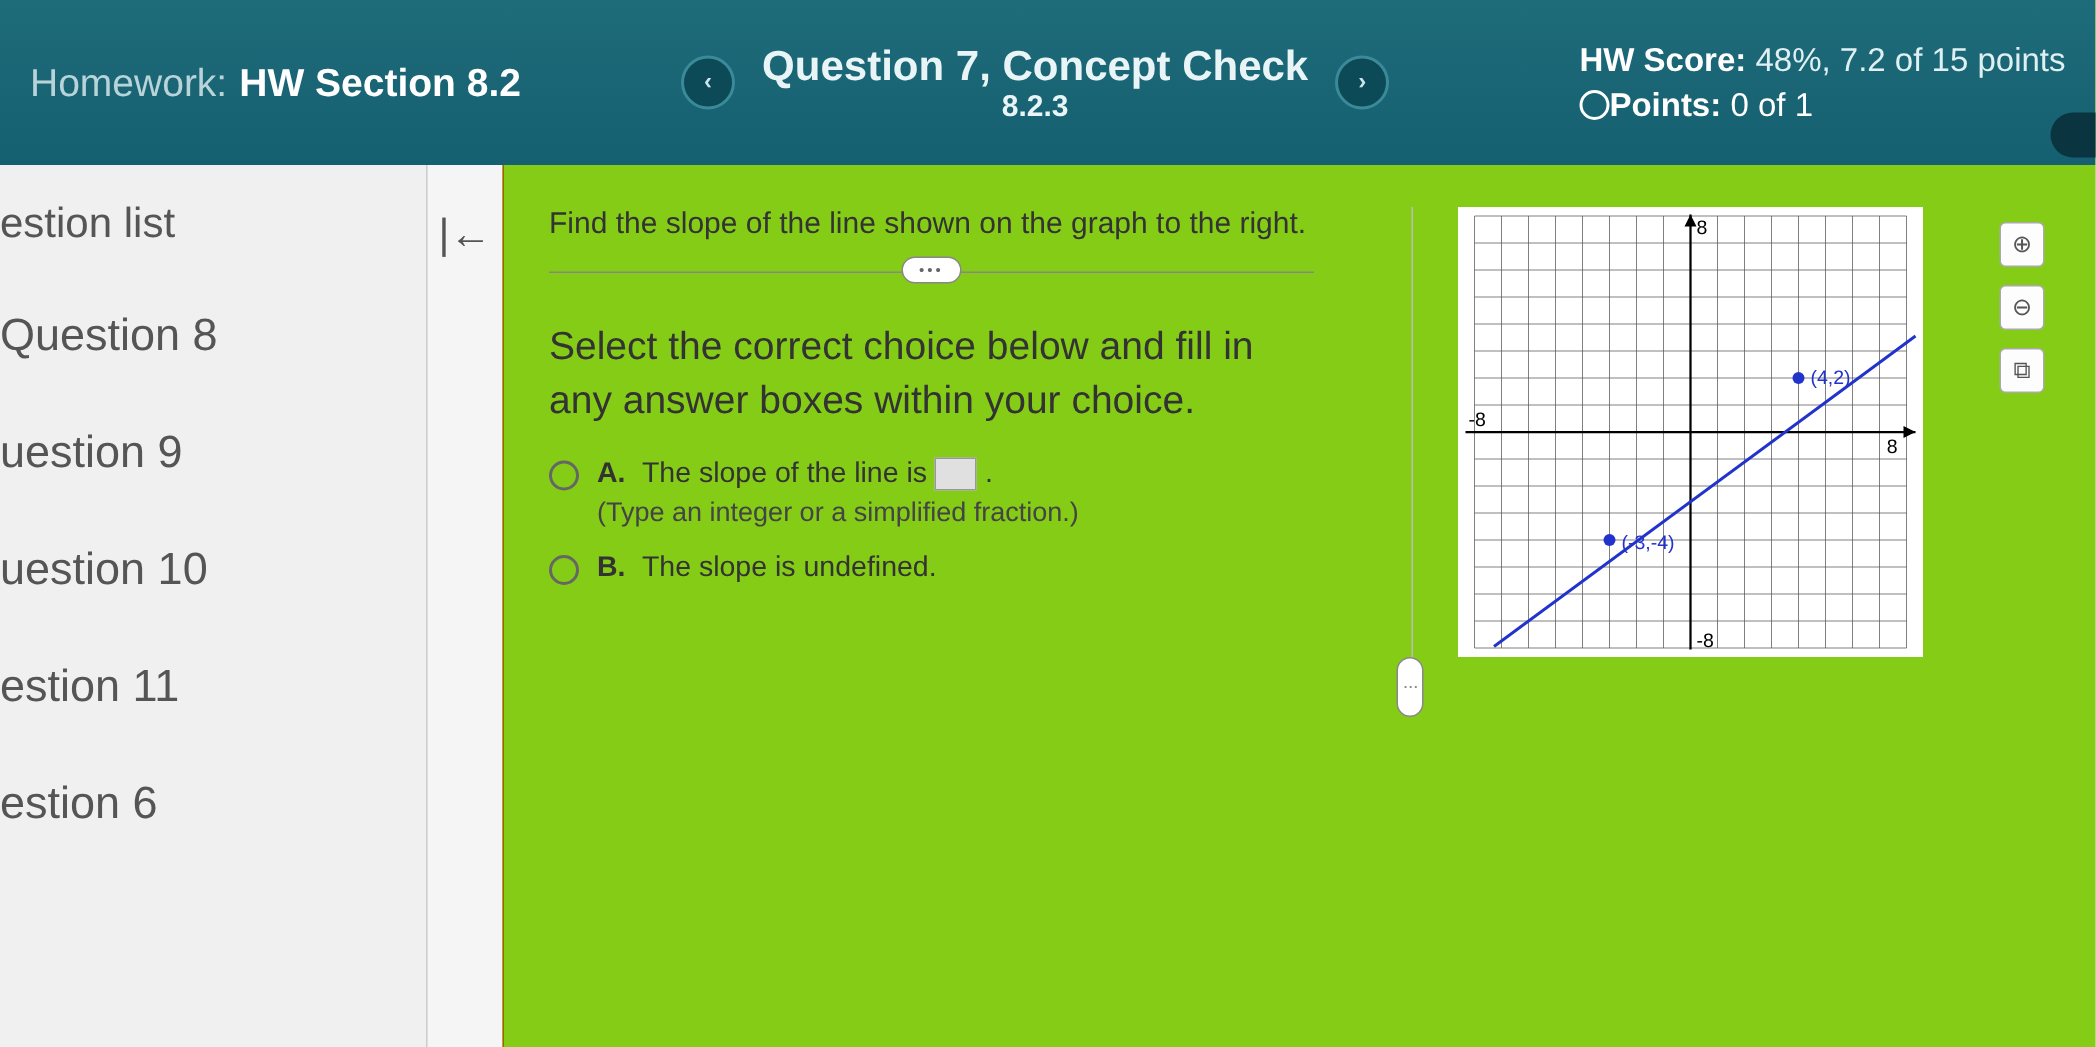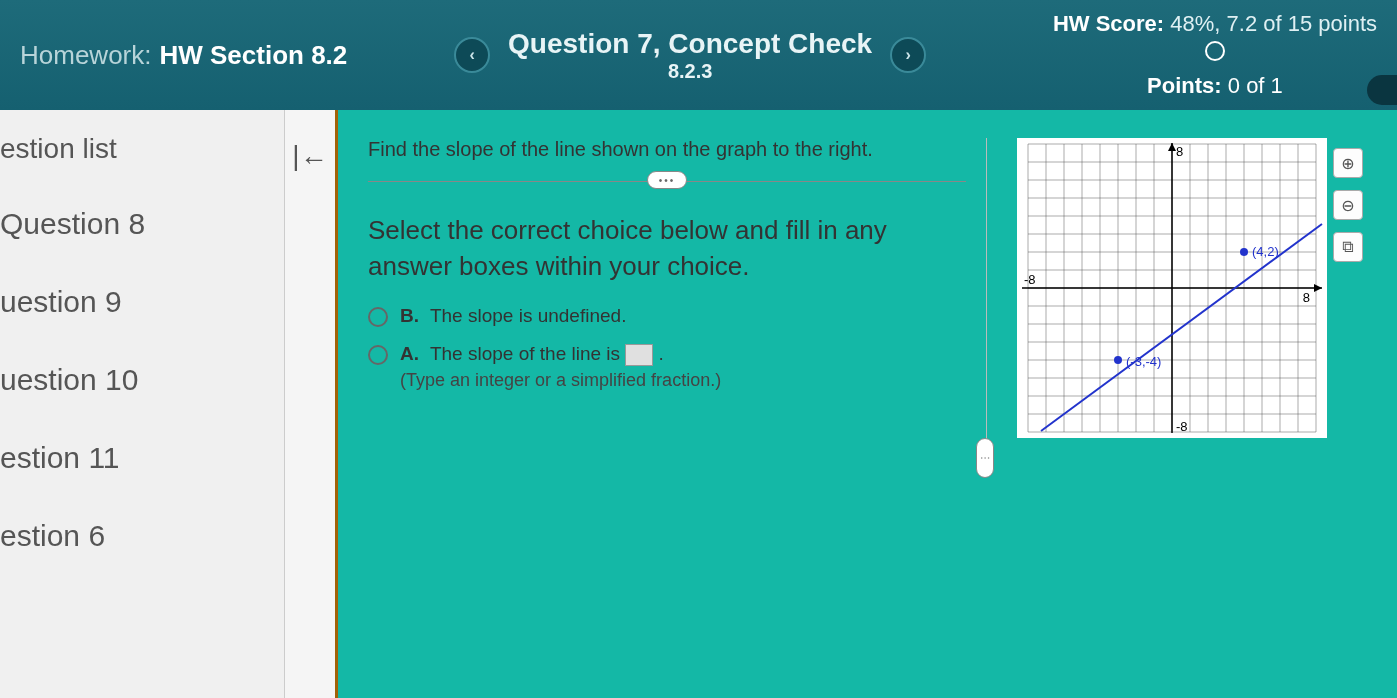--- a/index.html
+++ b/index.html
@@ -9,32 +9,32 @@
   .hw-label { color: #b8d4d9; font-size: 26px; margin-right: 8px; }
   .hw-title { color: #fff; font-size: 26px; font-weight: bold; }
   .nav-btn { width: 36px; height: 36px; border-radius: 50%; background: #0d4a57; border: 2px solid #3a8a99; color: #cce5ea; display: flex; align-items: center; justify-content: center; font-size: 16px; font-weight: bold; cursor: pointer; flex-shrink:0; }
   .center-block { flex: 1; display: flex; align-items: center; justify-content: center; gap: 18px; }
   .q-info { text-align: center; }
   .q-line1 { font-size: 28px; font-weight: bold; color: #e8f4f6; text-align: right; }
   .q-line2 { font-size: 20px; font-weight: bold; color: #e8f4f6; }
   .score-block { margin-left: 20px; font-size: 22px; }
   .score-line { color: #dff0f3; }
   .score-line b { color: #fff; }
-  .score-points { display: flex; align-items: center; gap: 12px; margin-top: 4px; flex-direction: column; }
+  .score-points { display: flex; align-items: center; gap: 0; margin-top: 4px; }
   .circle-icon { width: 20px; height: 20px; border: 2.5px solid #fff; border-radius: 50%; display:inline-block; }
   .right-dot { width: 30px; height: 30px; background: #0a3540; border-radius: 50% 0 0 50%; margin-left: 30px; position:absolute; right:0; top:75px;}
   
   .body-area { display: flex; height: calc(698px - 110px); background: #f5f5f5; }
   .sidebar { width: 285px; background: #f0f0f0; border-right: 1px solid #ccc; padding-top: 23px; }
   .sidebar-title { font-size: 28px; color: #555; padding: 0 10px 20px 0; }
   .q-item { font-size: 30px; color: #555; padding: 22px 0 22px 0; cursor: pointer; }
   
   .collapse-btn { width: 50px; display: flex; align-items: flex-start; padding-top: 30px; justify-content: center; font-size: 28px; color: #555; cursor: pointer; }
   
-  .content { flex: 1; background: #14b8a6; border-left: 3px solid #a16207; padding: 28px 30px; position: relative; display:flex; }
+  .content { flex: 1; background: #84cc16; border-left: 1px solid #a16207; padding: 28px 30px; position: relative; display:flex;gap:45px; }
   .content-left { flex:1; max-width: 640px; }
   .prompt { font-size: 20px; color: #333; margin-bottom: 20px; }
   .hr-wrap { position: relative; margin: 20px 0 30px 0; }
   .hr-line { border: none; border-top: 1.5px solid #888; }
   .dots-pill { position: absolute; left: 50%; top: -10px; transform: translateX(-50%); background: #fff; border: 1.5px solid #888; border-radius: 10px; width: 40px; height: 18px; display:flex; align-items:center; justify-content:center; font-size:10px; color:#666; letter-spacing:2px; cursor:pointer;}
   .instr { font-size: 26px; color: #333; margin-bottom: 20px; line-height: 1.4; }
   .choice { display: flex; align-items: flex-start; gap: 12px; margin-bottom: 16px; }
   .radio { width: 20px; height: 20px; border: 2px solid #666; border-radius: 50%; flex-shrink: 0; margin-top: 2px; cursor: pointer; }
   .choice-body { font-size: 19px; color: #333; }
   .choice-letter { font-weight: bold; margin-right: 6px; }
@@ -103,35 +103,35 @@
       <div class="prompt">Find the slope of the line shown on the graph to the right.</div>
       <div class="hr-wrap">
         <hr class="hr-line">
         <div class="dots-pill">•••</div>
       </div>
       <div class="instr">Select the correct choice below and fill in any answer boxes within your choice.</div>
 
       <div class="choice">
         <div class="radio"></div>
         <div class="choice-body">
-          <span class="choice-letter">B.</span>
-          <span>The slope is undefined.</span>
-        </div>
-      </div>
-
-      <div class="choice">
-        <div class="radio"></div>
-        <div class="choice-body">
           <div>
             <span class="choice-letter">A.</span>
             <span>The slope of the line is </span>
             <span class="ans-box"></span>
             <span>.</span>
           </div>
           <div class="hint">(Type an integer or a simplified fraction.)</div>
+        </div>
+      </div>
+
+      <div class="choice">
+        <div class="radio"></div>
+        <div class="choice-body">
+          <span class="choice-letter">B.</span>
+          <span>The slope is undefined.</span>
         </div>
       </div>
     </div>
 
     <div class="graph-wrap">
       <div class="vdots-pill">⋮</div>
       <div class="graph-border-left">
       <svg class="graph" width="310" height="300" viewBox="0 0 310 300">
         <g transform="translate(155,150)">
 

